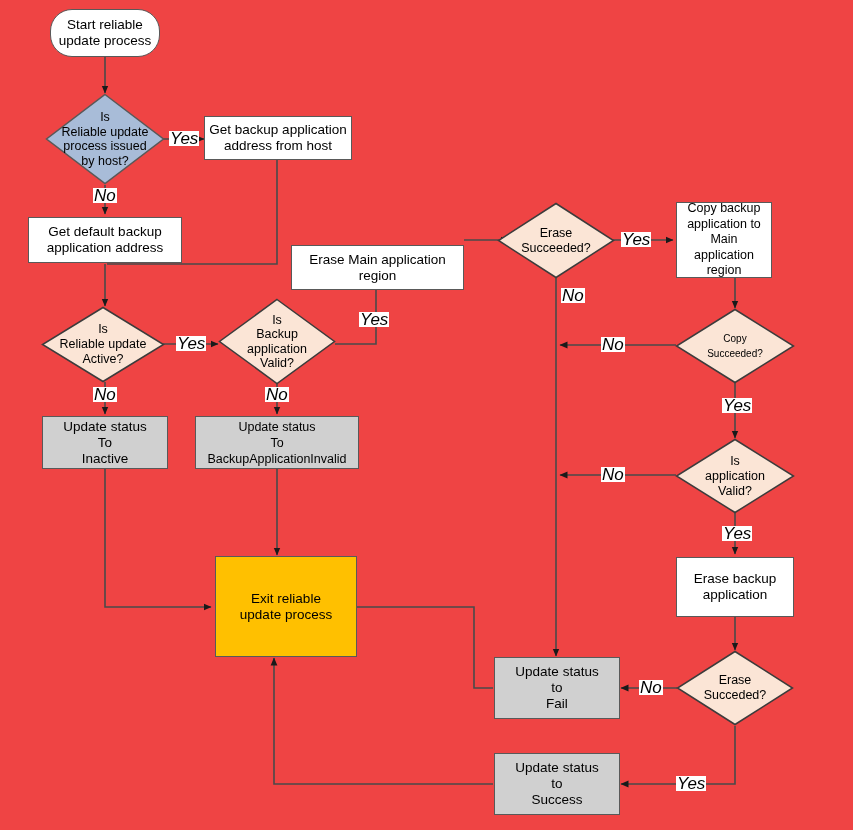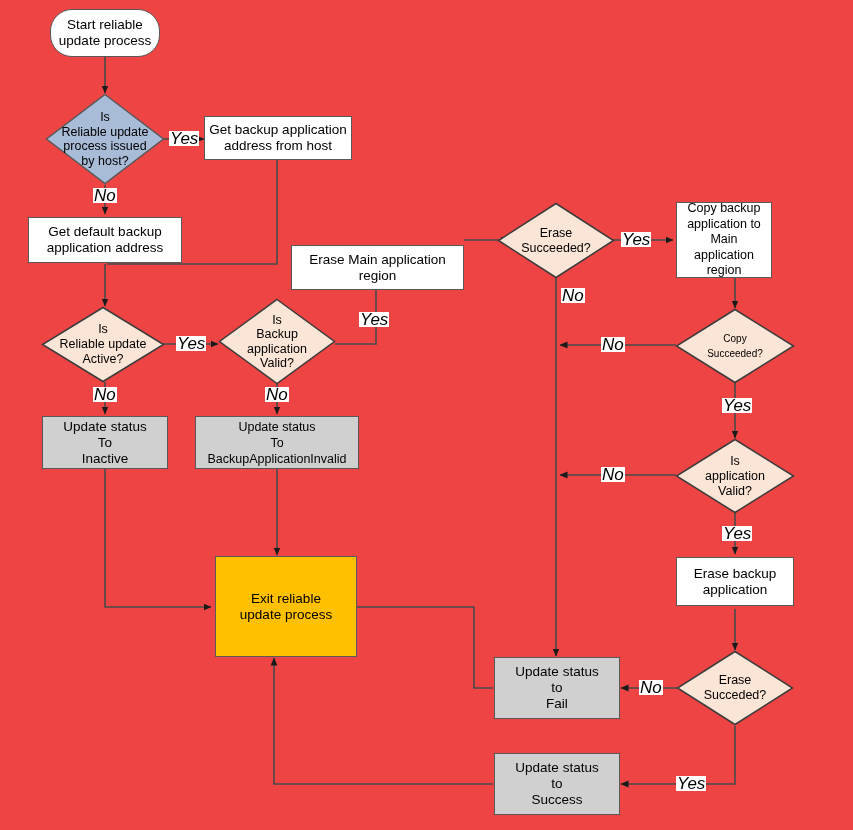--- a/index.html
+++ b/index.html
@@ -154,21 +154,21 @@
 
   <div class="node diamond" style="left:675px;top:438px;width:120px;height:76px;">
     <svg width="120" height="76" viewBox="0 0 120 76">
       <polygon points="60,1.5 118.5,38 60,74.5 1.5,38" fill="#fbe5d6" stroke="#3c3c3c" stroke-width="1.5"></polygon>
     </svg>
     <span class="lbl" style="font-size:12.5px;line-height:15px;">Is
 application
 Valid?</span>
   </div>
 
-  <div class="node proc" style="left:676px;top:557px;width:118px;height:49px;">
+  <div class="node proc" style="left:676px;top:557px;width:118px;height:60px;">
     <span class="lbl">Erase backup
 application</span>
   </div>
 
   <div class="node diamond" style="left:676px;top:650px;width:118px;height:76px;">
     <svg width="118" height="76" viewBox="0 0 118 76">
       <polygon points="59,1.5 116.5,38 59,74.5 1.5,38" fill="#fbe5d6" stroke="#3c3c3c" stroke-width="1.5"></polygon>
     </svg>
     <span class="lbl" style="font-size:12.5px;line-height:15px;">Erase
 Succeded?</span>

